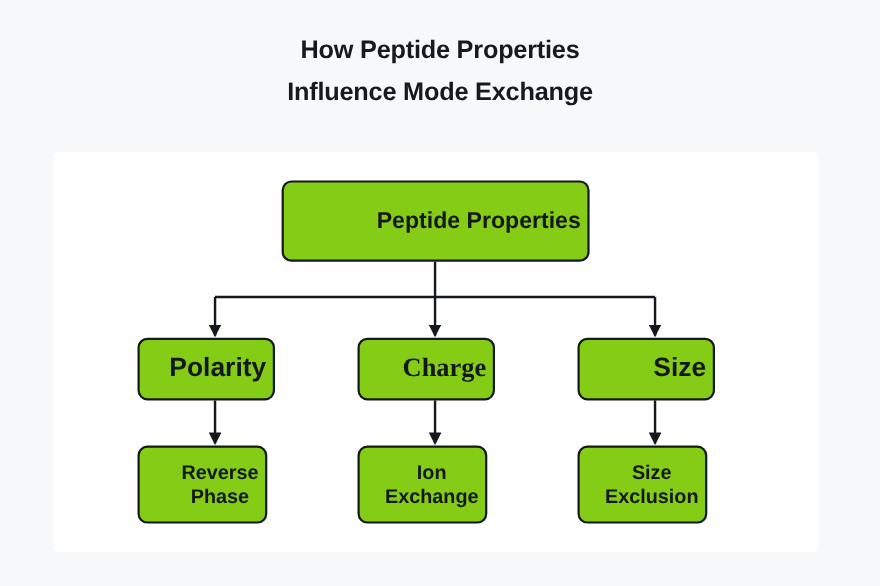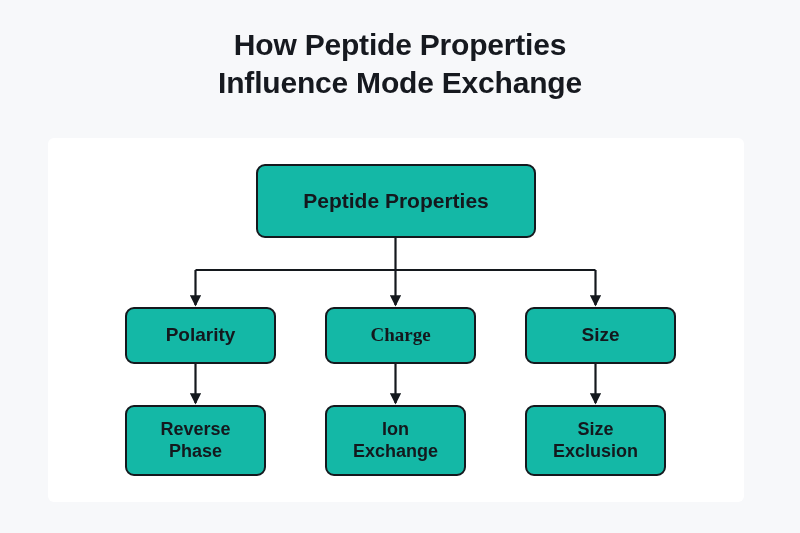--- a/index.html
+++ b/index.html
@@ -16,21 +16,21 @@
   }
 
   .title-block {
     position: absolute;
     left: 0;
     top: 26px;
     width: 800px;
     text-align: center;
   }
   .title-line {
-    font-size: 30px;
+    font-size: 23px;
     font-weight: bold;
     color: #16191f;
     line-height: 38px;
     letter-spacing: -0.2px;
   }
 
   .canvas-card {
     position: absolute;
     left: 48px;
     top: 138px;
@@ -44,53 +44,53 @@
     position: absolute;
     left: 0;
     top: 0;
     width: 696px;
     height: 364px;
   }
 
   .node {
     position: absolute;
     box-sizing: border-box;
-    background: #14b8a6;
+    background: #84cc16;
     border: 2px solid #14181d;
     border-radius: 9px;
     display: flex;
     align-items: center;
-    justify-content: center;
+    justify-content: flex-end;
     text-align: center;
     color: #14181d;
     font-weight: bold;
     line-height: 1.18;
   }
 
   .node-root {
     left: 208px;
     top: 26px;
     width: 280px;
     height: 74px;
     font-size: 21px;
   }
 
   .node-mid {
     top: 169px;
-    width: 151px;
+    width: 125px;
     height: 57px;
-    font-size: 19px;
+    font-size: 24px;
   }
   .node-mid.col-0 { left: 77px; }
   .node-mid.col-1 { left: 277px; font-family: Liberation Serif, serif; }
   .node-mid.col-2 { left: 477px; }
 
   .node-leaf {
     top: 267px;
-    width: 141px;
+    width: 118px;
     height: 71px;
     font-size: 18px;
   }
   .node-leaf.col-0 { left: 77px; }
   .node-leaf.col-1 { left: 277px; }
   .node-leaf.col-2 { left: 477px; }
 
   .node-label {
     display: block;
     padding: 0 6px;

